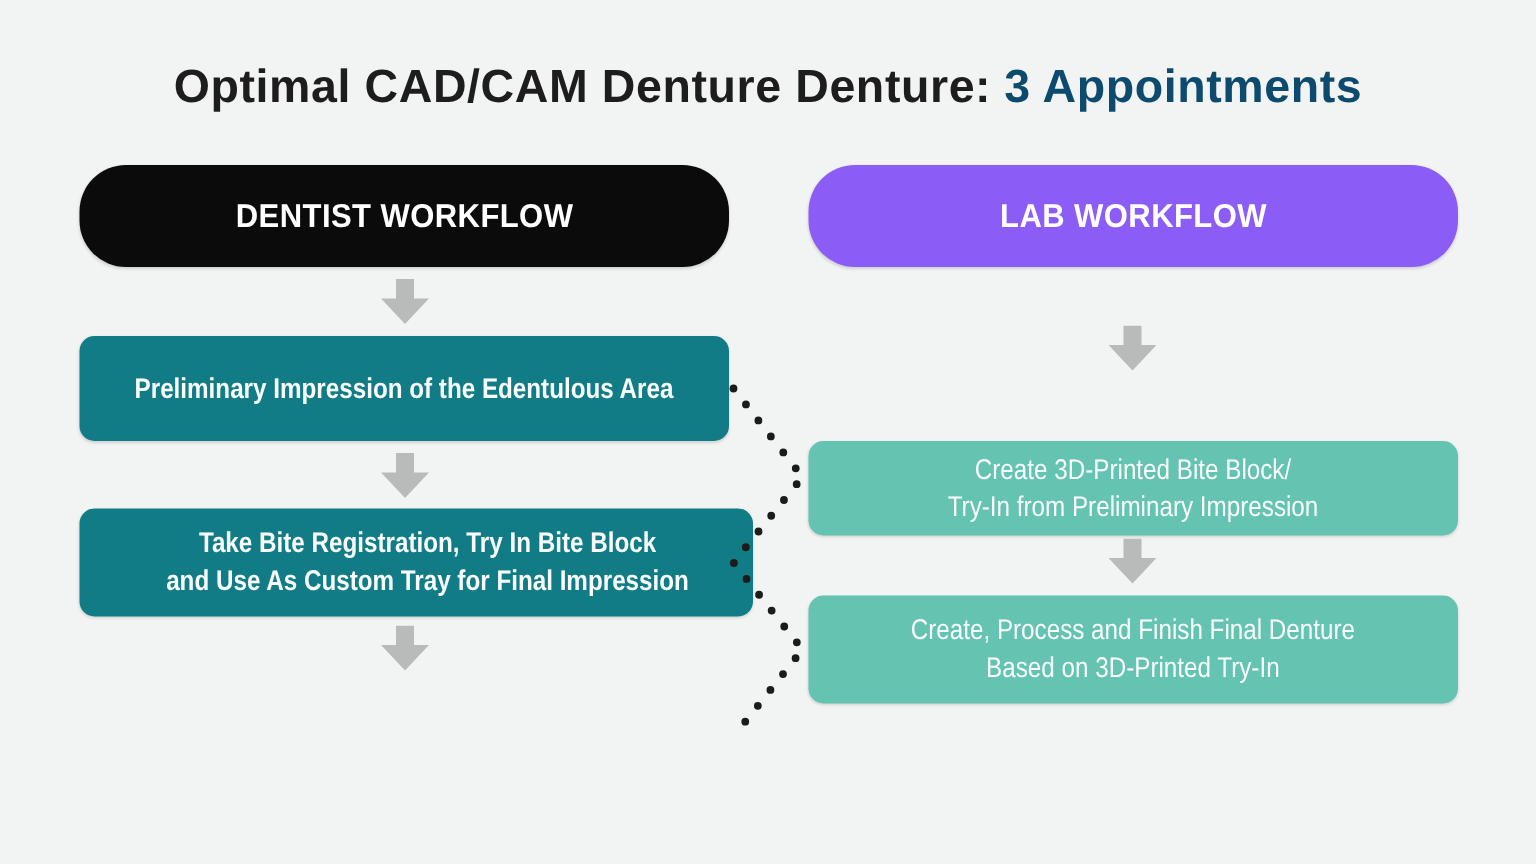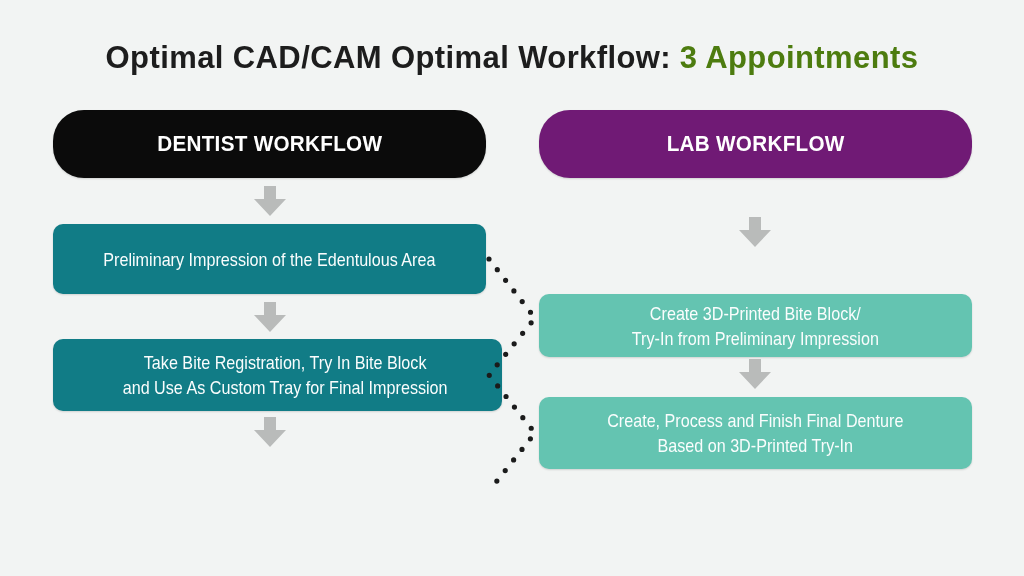--- a/index.html
+++ b/index.html
@@ -23,21 +23,21 @@
     width: 100%;
     margin: 0;
     text-align: center;
     font-size: 31px;
     font-weight: 800;
     letter-spacing: 0.4px;
     color: #1d1d1d;
     white-space: nowrap;
   }
   .title .accent {
-    color: #4d7c0f;
+    color: #0c4a6e;
     margin-left: 0.28em;
   }
 
   
   .box {
     position: absolute;
     border-radius: 10px;
     display: flex;
     align-items: center;
     justify-content: center;
@@ -50,32 +50,32 @@
   .header-box .hdr-text {
     color: #ffffff;
     font-size: 22px;
     font-weight: 700;
     letter-spacing: 0.3px;
     transform: scaleX(0.94);
     transform-origin: center;
     white-space: nowrap;
   }
   .dentist-header { background: #0b0b0b; }
-  .lab-header     { background: #701a75; }
+  .lab-header     { background: #8b5cf6; }
 
   .step-box .box-text {
     color: #fafdfd;
     font-size: 19px;
     line-height: 25px;
     text-align: center;
     transform: scaleX(0.85);
     transform-origin: center;
     white-space: nowrap;
   }
-  .dentist-step { background: #117c86; }
+  .dentist-step { background: #117c86; font-weight: bold; }
   .lab-step     { background: #64c4b1; }
 
   
   .arrow {
     position: absolute;
     width: 32px;
     height: 30px;
   }
 
   
@@ -85,21 +85,21 @@
     width: 1024px;
     height: 576px;
     pointer-events: none;
   }
 </style>
 </head>
 <body>
 
 <div class="canvas">
 
-  <h1 class="title"><span>Optimal CAD/CAM Optimal Workflow:</span><span class="accent">3 Appointments</span></h1>
+  <h1 class="title"><span>Optimal CAD/CAM Denture Denture:</span><span class="accent">3 Appointments</span></h1>
 
   <div class="box header-box col-dentist dentist-header">
     <span class="hdr-text">DENTIST WORKFLOW</span>
   </div>
 
   <svg class="arrow" style="left:254px; top:186px;" viewBox="0 0 32 30">
     <path d="M10 0 H22 V13 H32 L16 30 L0 13 H10 Z" fill="#b9bbba"></path>
   </svg>
 
   <div class="box step-box col-dentist dentist-step" style="top:224px; height:70px;">

